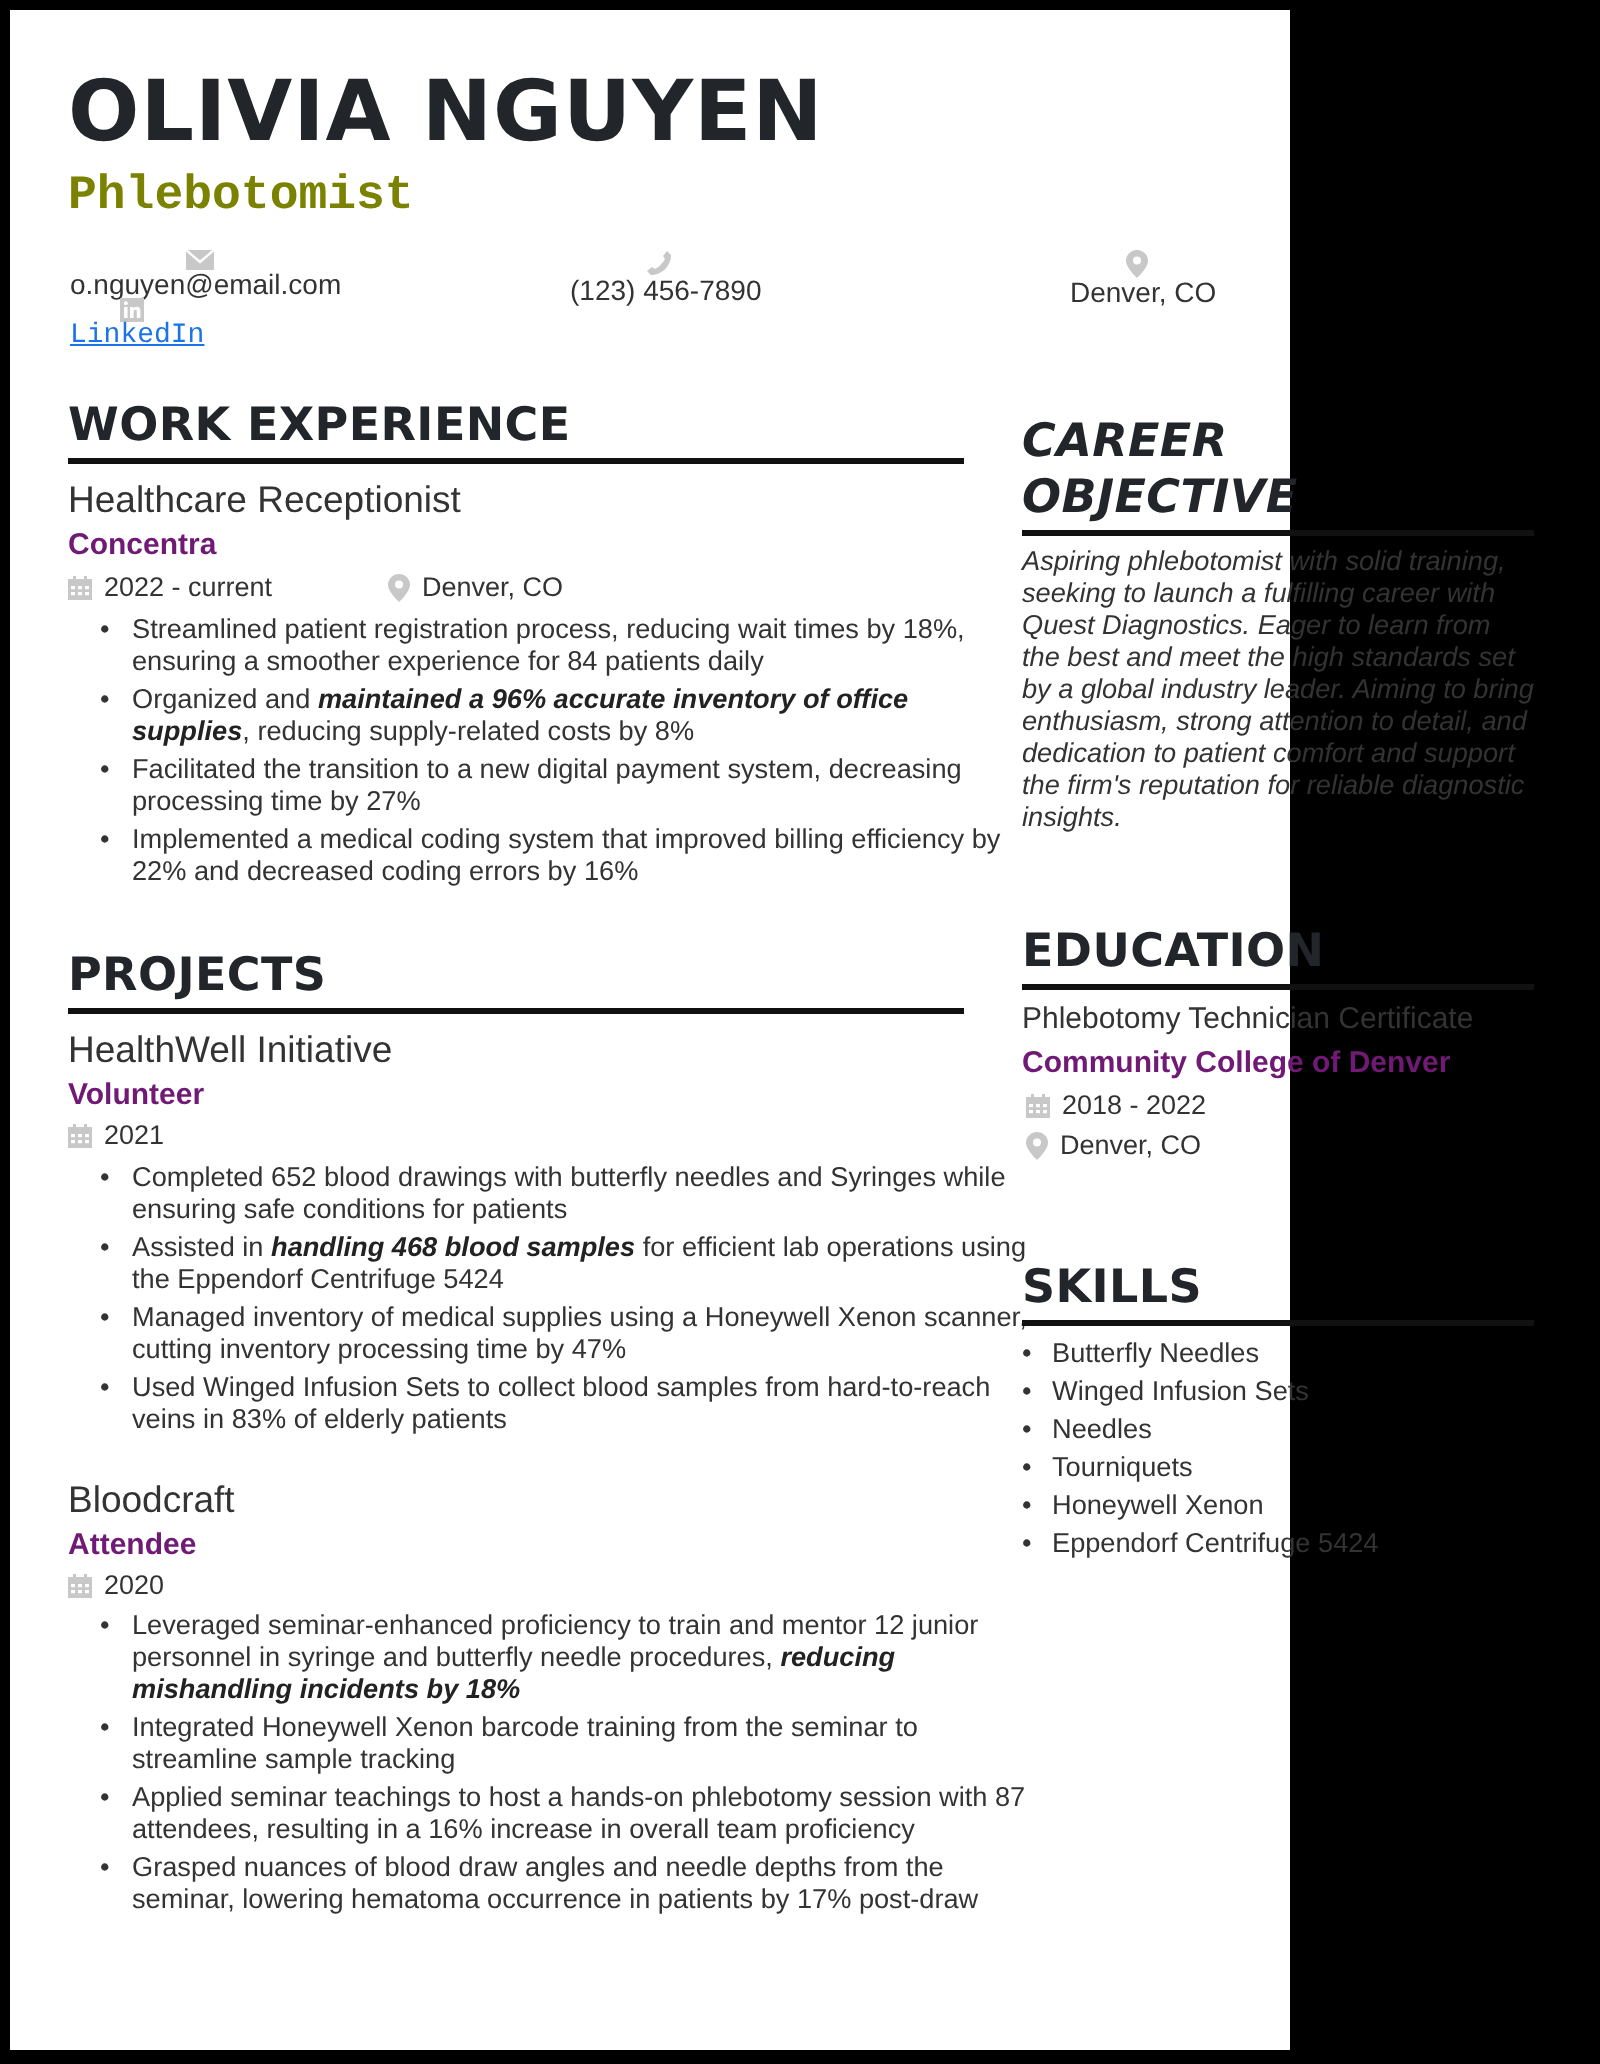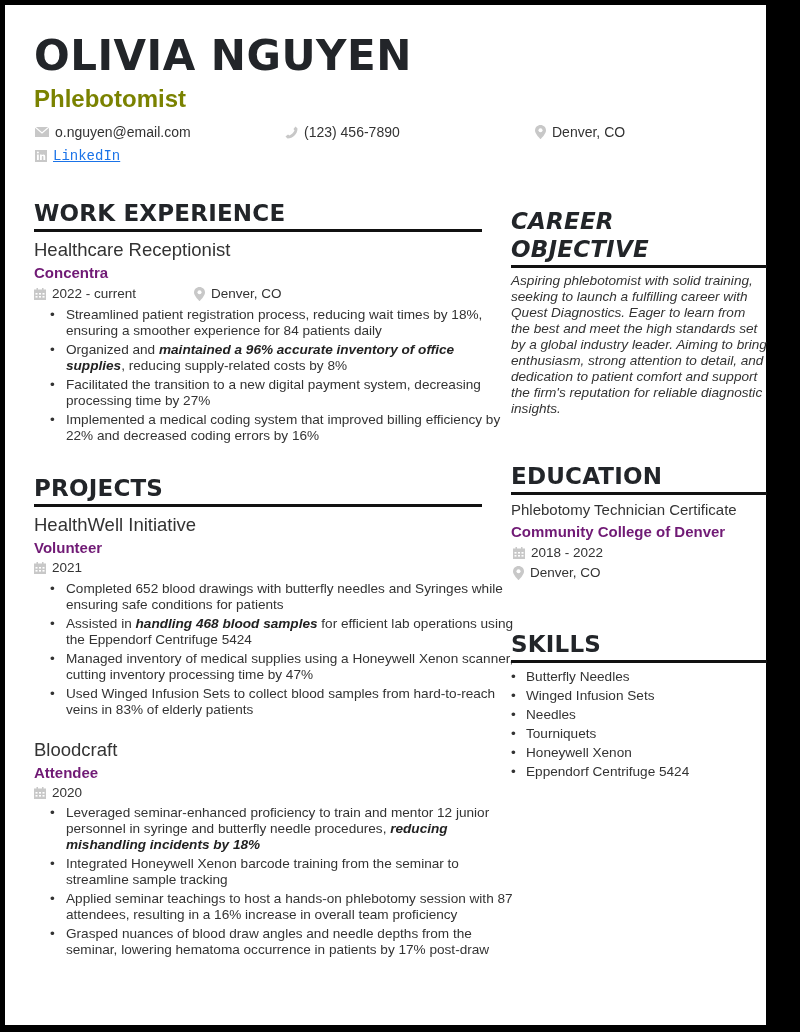--- a/index.html
+++ b/index.html
@@ -7,49 +7,49 @@
     width: 800px; height: 1032px;
     background: #000;
     position: relative;
     overflow: hidden;
     font-family: "Liberation Sans", "DejaVu Sans", sans-serif;
     color: #333;
   }
   .page {
     position: absolute;
     left: 5px; top: 5px;
-    width: 721px; height: 1020px;
+    width: 640px; height: 1020px;
     background: #fff;
-    padding-left: 40px;
   }
   .abs { position: absolute; }
   .name {
     left: 29px; top: 30px;
     font-family: "DejaVu Sans", sans-serif;
     font-weight: bold;
     font-size: 42px;
     letter-spacing: 0.5px;
     color: #222529;
     line-height: 1;
     margin: 0;
   }
   .title {
     left: 29px; top: 82px;
-    font-family: Liberation Sans, sans-serif;
+    font-family: Liberation Mono, monospace;
     font-weight: bold;
     font-size: 24px;
     color: #7a8200;
     line-height: 1;
     margin: 0;
   }
   .contact {
     font-size: 14px;
     color: #333;
     display: flex; align-items: center;
     line-height: 1;
+    flex-direction: column;
   }
   .contact .ico { margin-right: 6px; display: inline-flex; }
   .contact a { color: #1a73e8; text-decoration: underline; font-family: Liberation Mono, monospace; }
 
   .section-h {
     font-family: "DejaVu Sans", sans-serif;
     font-weight: bold;
     font-size: 23px;
     color: #222529;
     line-height: 28px;

